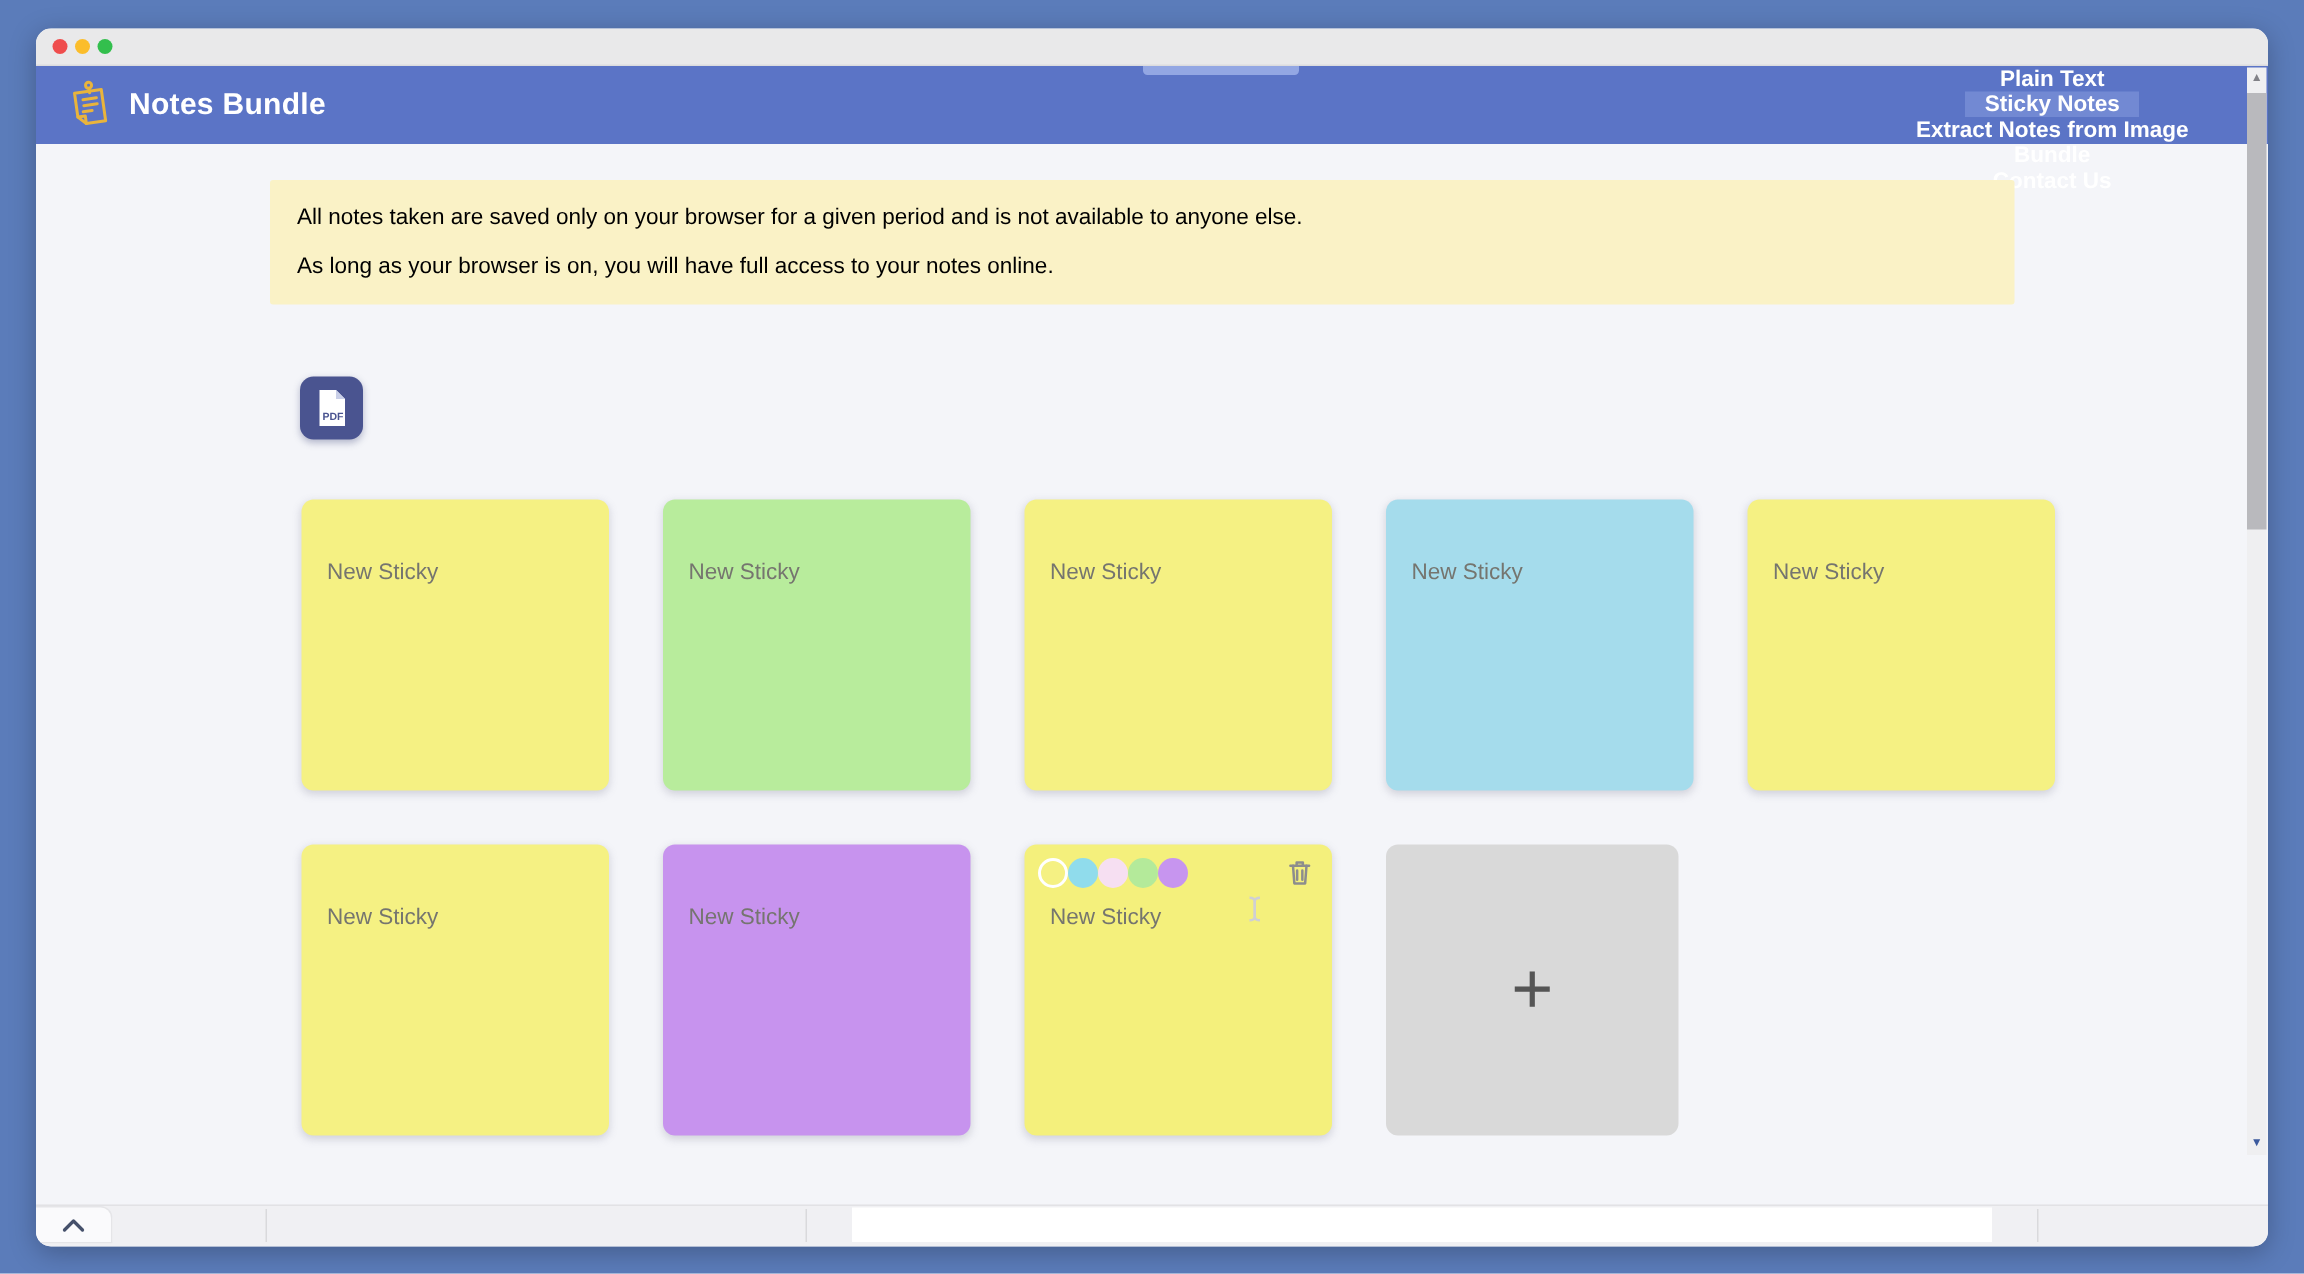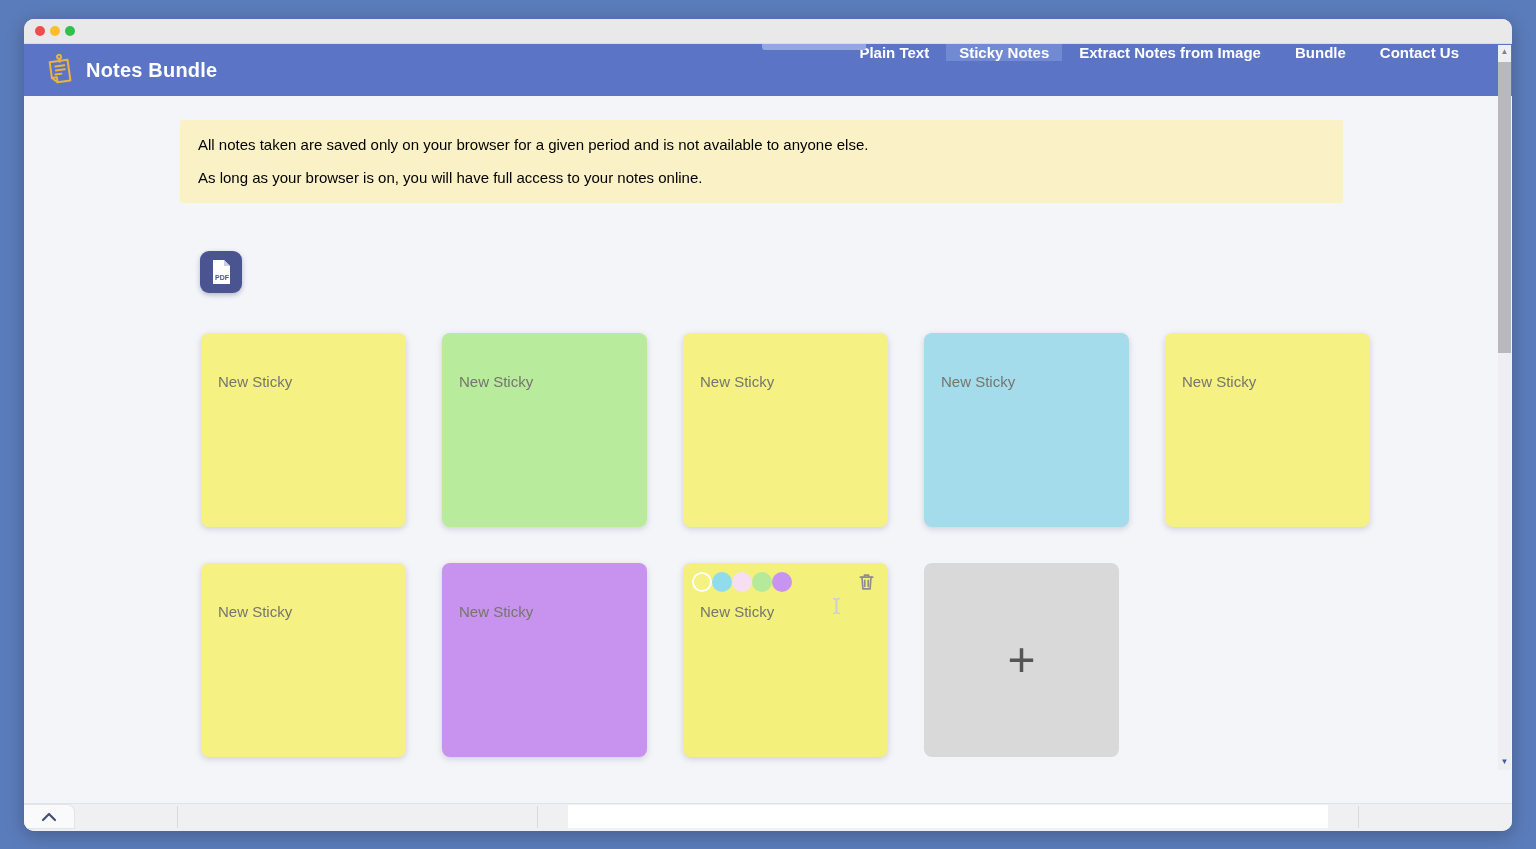--- a/index.html
+++ b/index.html
@@ -27,21 +27,21 @@
   .navbar {
     position: absolute; left: 0; top: 25px; width: 100%; height: 52px;
     background: #5b74c6; display: flex; align-items: center;
   }
   .nav-fragment {
     position: absolute; left: 738px; top: 0; width: 104px; height: 6px;
     background: #93a7e3; border-radius: 0 0 3px 3px;
   }
   .brand { display: flex; align-items: center; gap: 10px; margin-left: 18px; cursor: pointer; }
   .brand-title { color: #fff; font-size: 20px; font-weight: bold; letter-spacing: .2px; }
-  .nav-items { margin-left: auto; margin-right: 36px; display: flex; align-items: flex-start; height: 52px; }
+  .nav-items { margin-left: auto; margin-right: 36px; display: flex; align-items: center; height: 52px; flex-direction: column; }
   .nav-item {
     color: #fff; font-size: 15px; font-weight: bold;
     display: flex; align-items: center; padding: 0 17px; cursor: pointer;
     white-space: nowrap;
   }
   .nav-item.active { background: #7289d3; padding: 0 13px; }
   
   .banner {
     position: absolute; left: 156px; top: 101px; width: 1163px; height: 83px;
     background: #faf2c6; border-radius: 2px; padding: 15px 18px 0;

